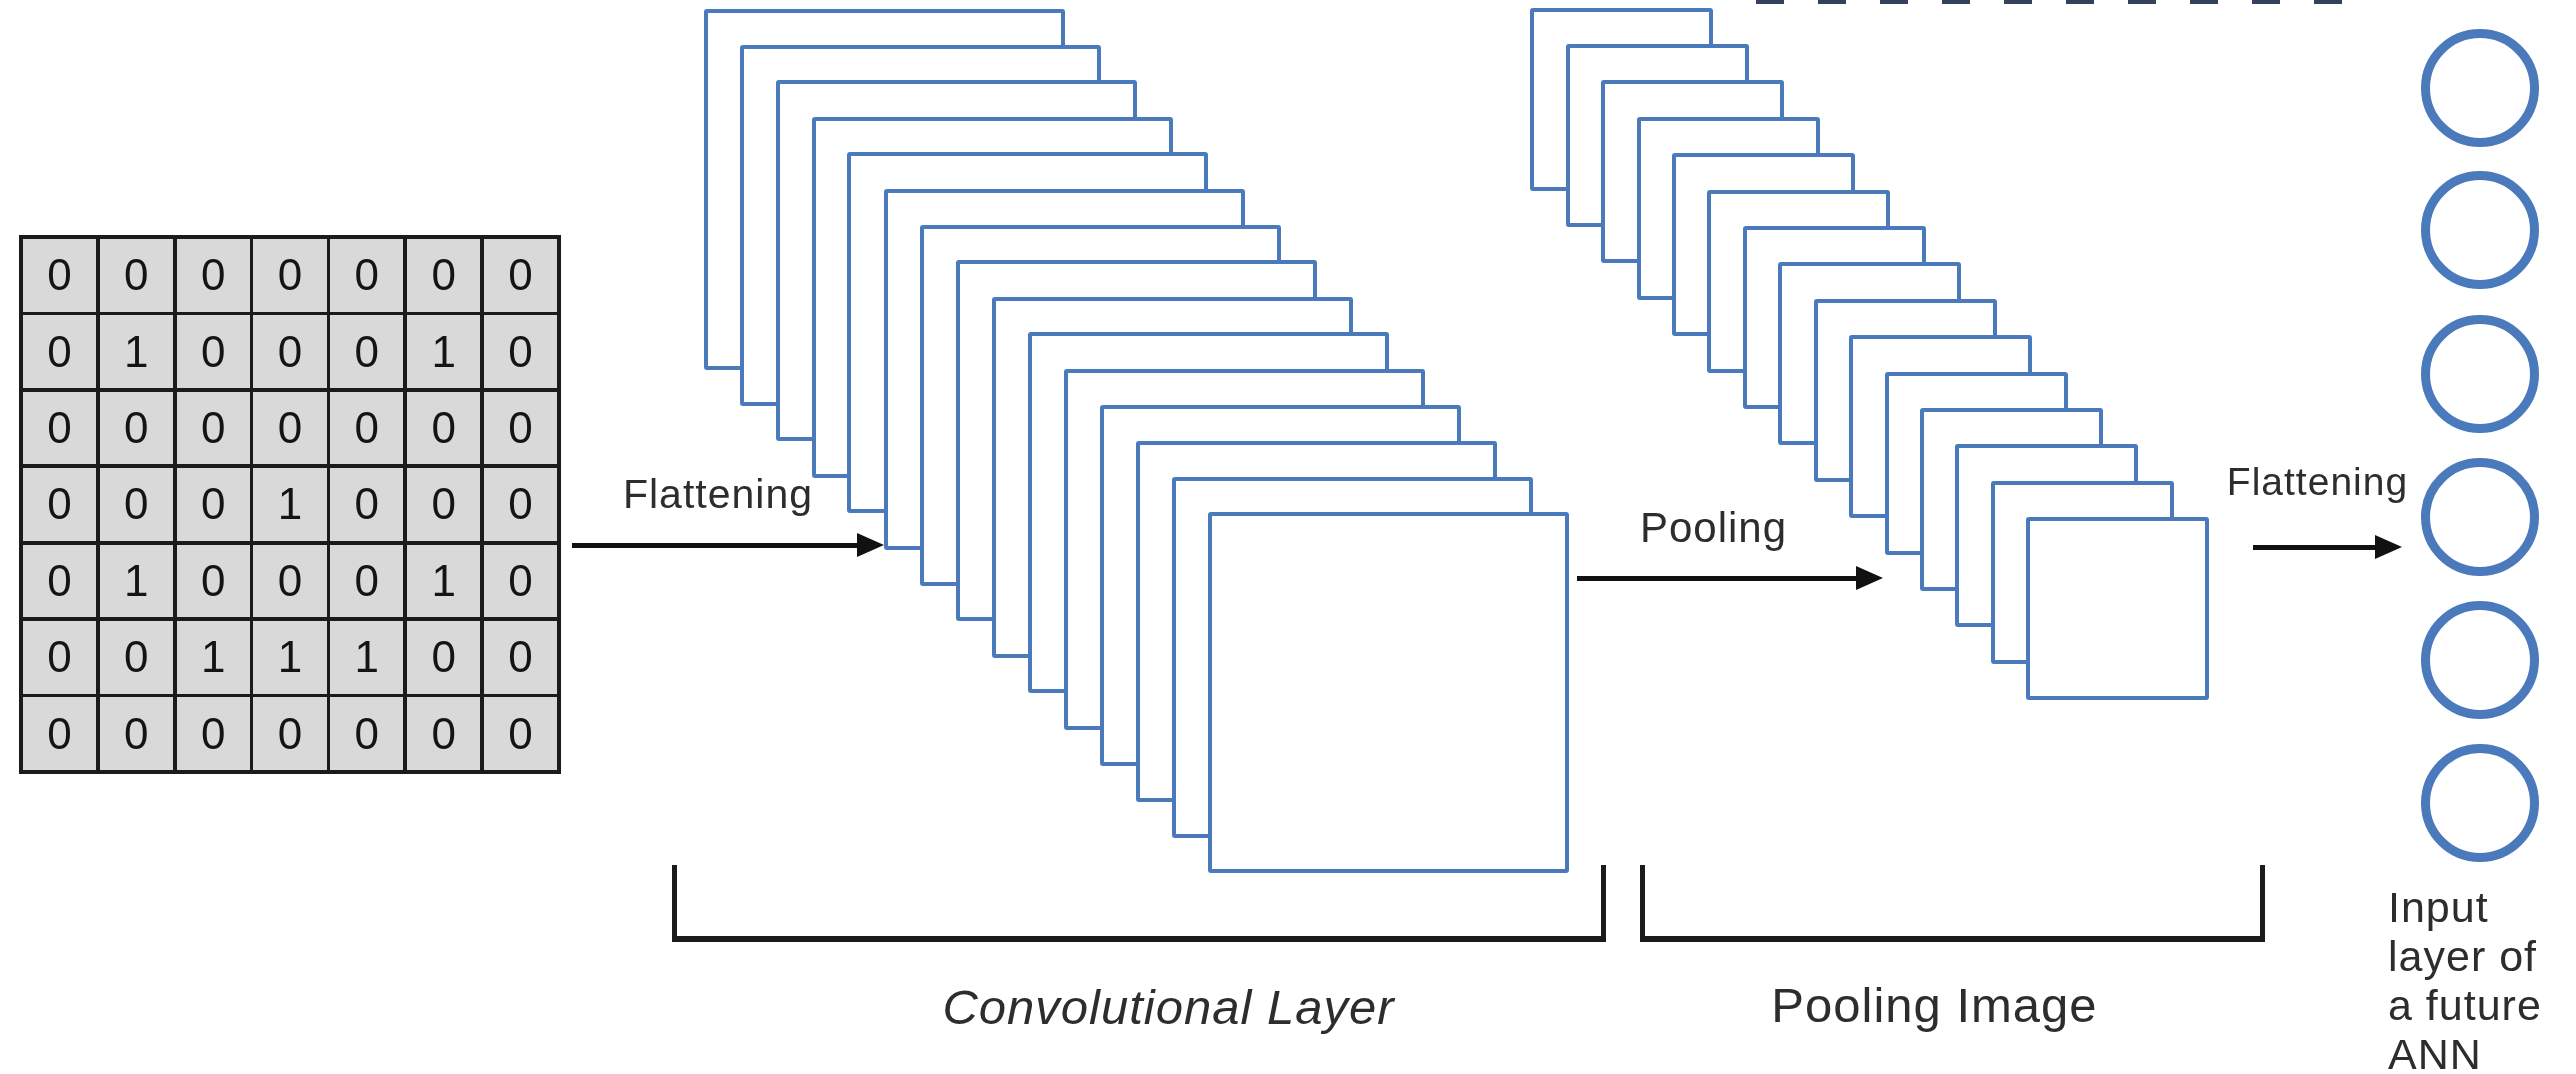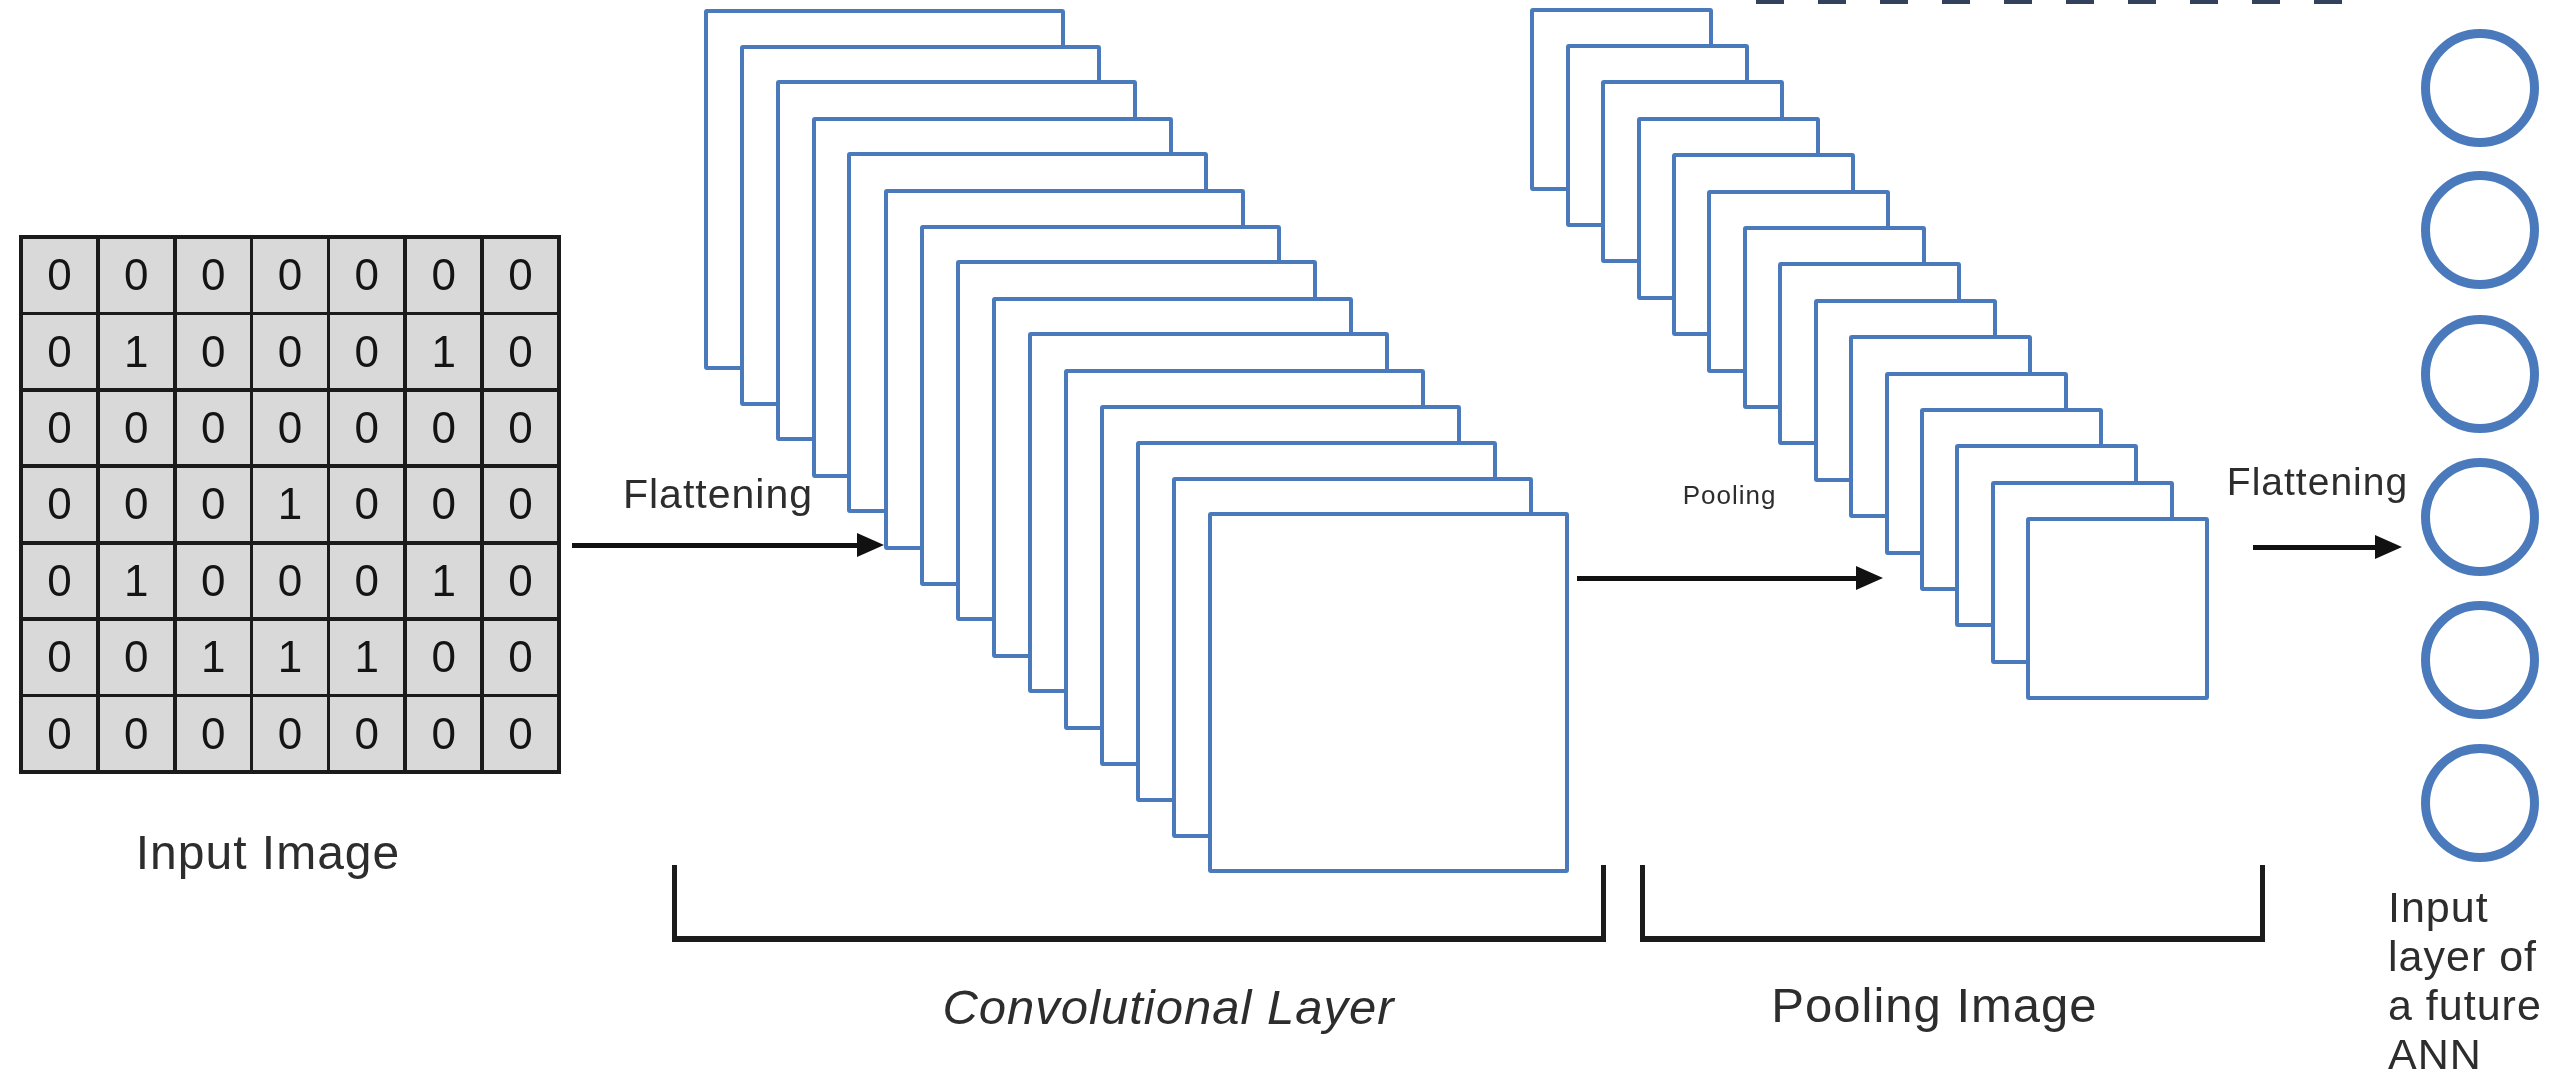--- a/index.html
+++ b/index.html
@@ -113,21 +113,20 @@
       <div class="cell">0</div>
       <div class="cell">0</div>
       <div class="cell">0</div>
       <div class="cell">0</div>
       <div class="cell">0</div>
       <div class="cell">0</div>
       <div class="cell">0</div>
       <div class="cell">0</div>
       <div class="cell">0</div>
     </div>
-  <div class="lbl center" style="left:86px;top:825px;width:364px;font-size:48px;">Input Image</div>
 
   <div class="lbl center" style="left:565px;top:471px;width:306px;font-size:41px;">Flattening</div>
   <div class="arrow-line" style="left:572px;top:543px;width:287px;"></div>
   <div class="arrow-head" style="left:857px;top:533px;"></div>
 
   <div id="conv-stack">
       <div class="sq" style="left: 704px; top: 8.6px; width: 361px; height: 361px;"></div>
       <div class="sq" style="left: 740px; top: 45px; width: 361px; height: 361px;"></div>
       <div class="sq" style="left: 776px; top: 80px; width: 361px; height: 361px;"></div>
       <div class="sq" style="left: 812px; top: 117px; width: 361px; height: 361px;"></div>
@@ -137,21 +136,21 @@
       <div class="sq" style="left: 956px; top: 260px; width: 361px; height: 361px;"></div>
       <div class="sq" style="left: 992px; top: 297px; width: 361px; height: 361px;"></div>
       <div class="sq" style="left: 1028px; top: 332px; width: 361px; height: 361px;"></div>
       <div class="sq" style="left: 1064px; top: 369px; width: 361px; height: 361px;"></div>
       <div class="sq" style="left: 1100px; top: 405px; width: 361px; height: 361px;"></div>
       <div class="sq" style="left: 1136px; top: 441px; width: 361px; height: 361px;"></div>
       <div class="sq" style="left: 1172px; top: 477px; width: 361px; height: 361px;"></div>
       <div class="sq" style="left: 1208px; top: 512px; width: 361px; height: 361px;"></div>
     </div>
 
-  <div class="lbl center" style="left:1570px;top:480px;width:287px;font-size:26px;margin-left:16px;">Pooling</div>
+  <div class="lbl center" style="left:1570px;top:504px;width:287px;font-size:42px;">Pooling</div>
   <div class="arrow-line" style="left:1577px;top:576px;width:281px;"></div>
   <div class="arrow-head" style="left:1856px;top:566px;"></div>
 
   <div id="pool-stack">
       <div class="sq" style="left: 1530px; top: 7.7px; width: 183px; height: 183px;"></div>
       <div class="sq" style="left: 1566px; top: 44px; width: 183px; height: 183px;"></div>
       <div class="sq" style="left: 1601px; top: 80px; width: 183px; height: 183px;"></div>
       <div class="sq" style="left: 1637px; top: 117px; width: 183px; height: 183px;"></div>
       <div class="sq" style="left: 1672px; top: 153px; width: 183px; height: 183px;"></div>
       <div class="sq" style="left: 1707px; top: 190px; width: 183px; height: 183px;"></div>

